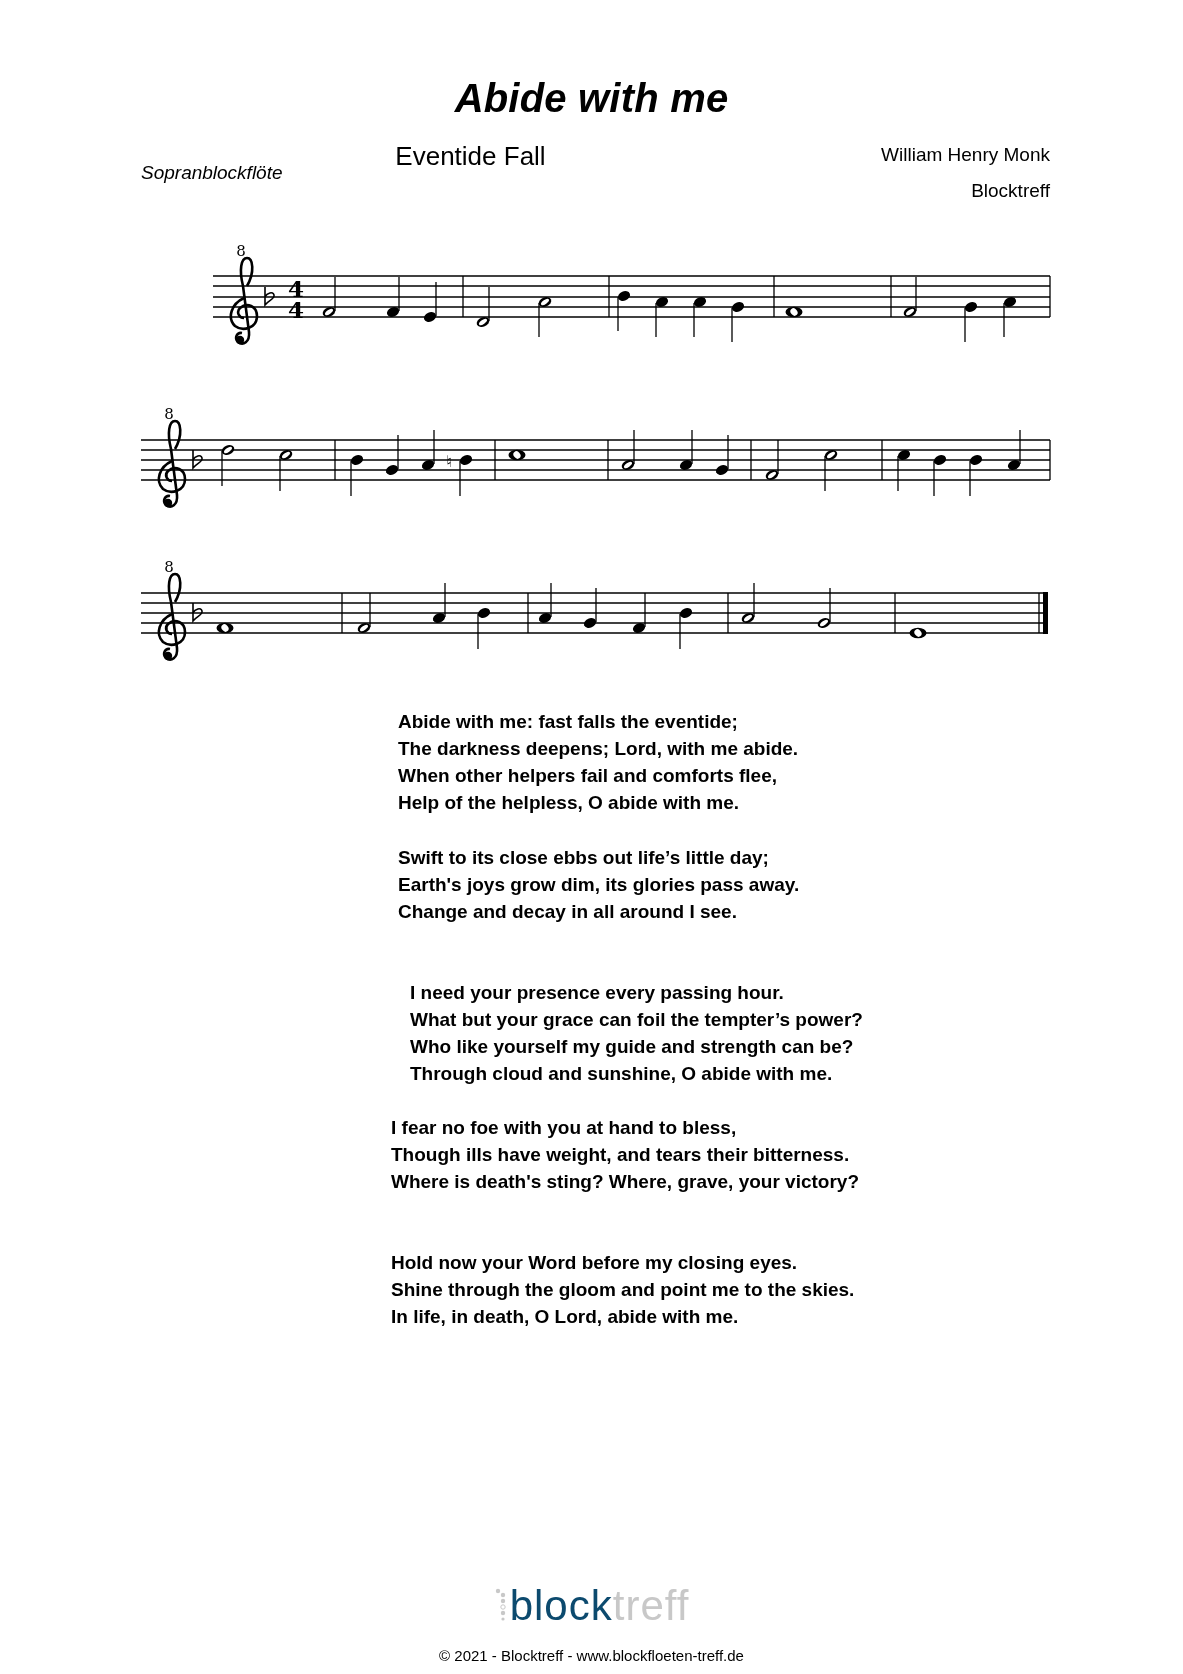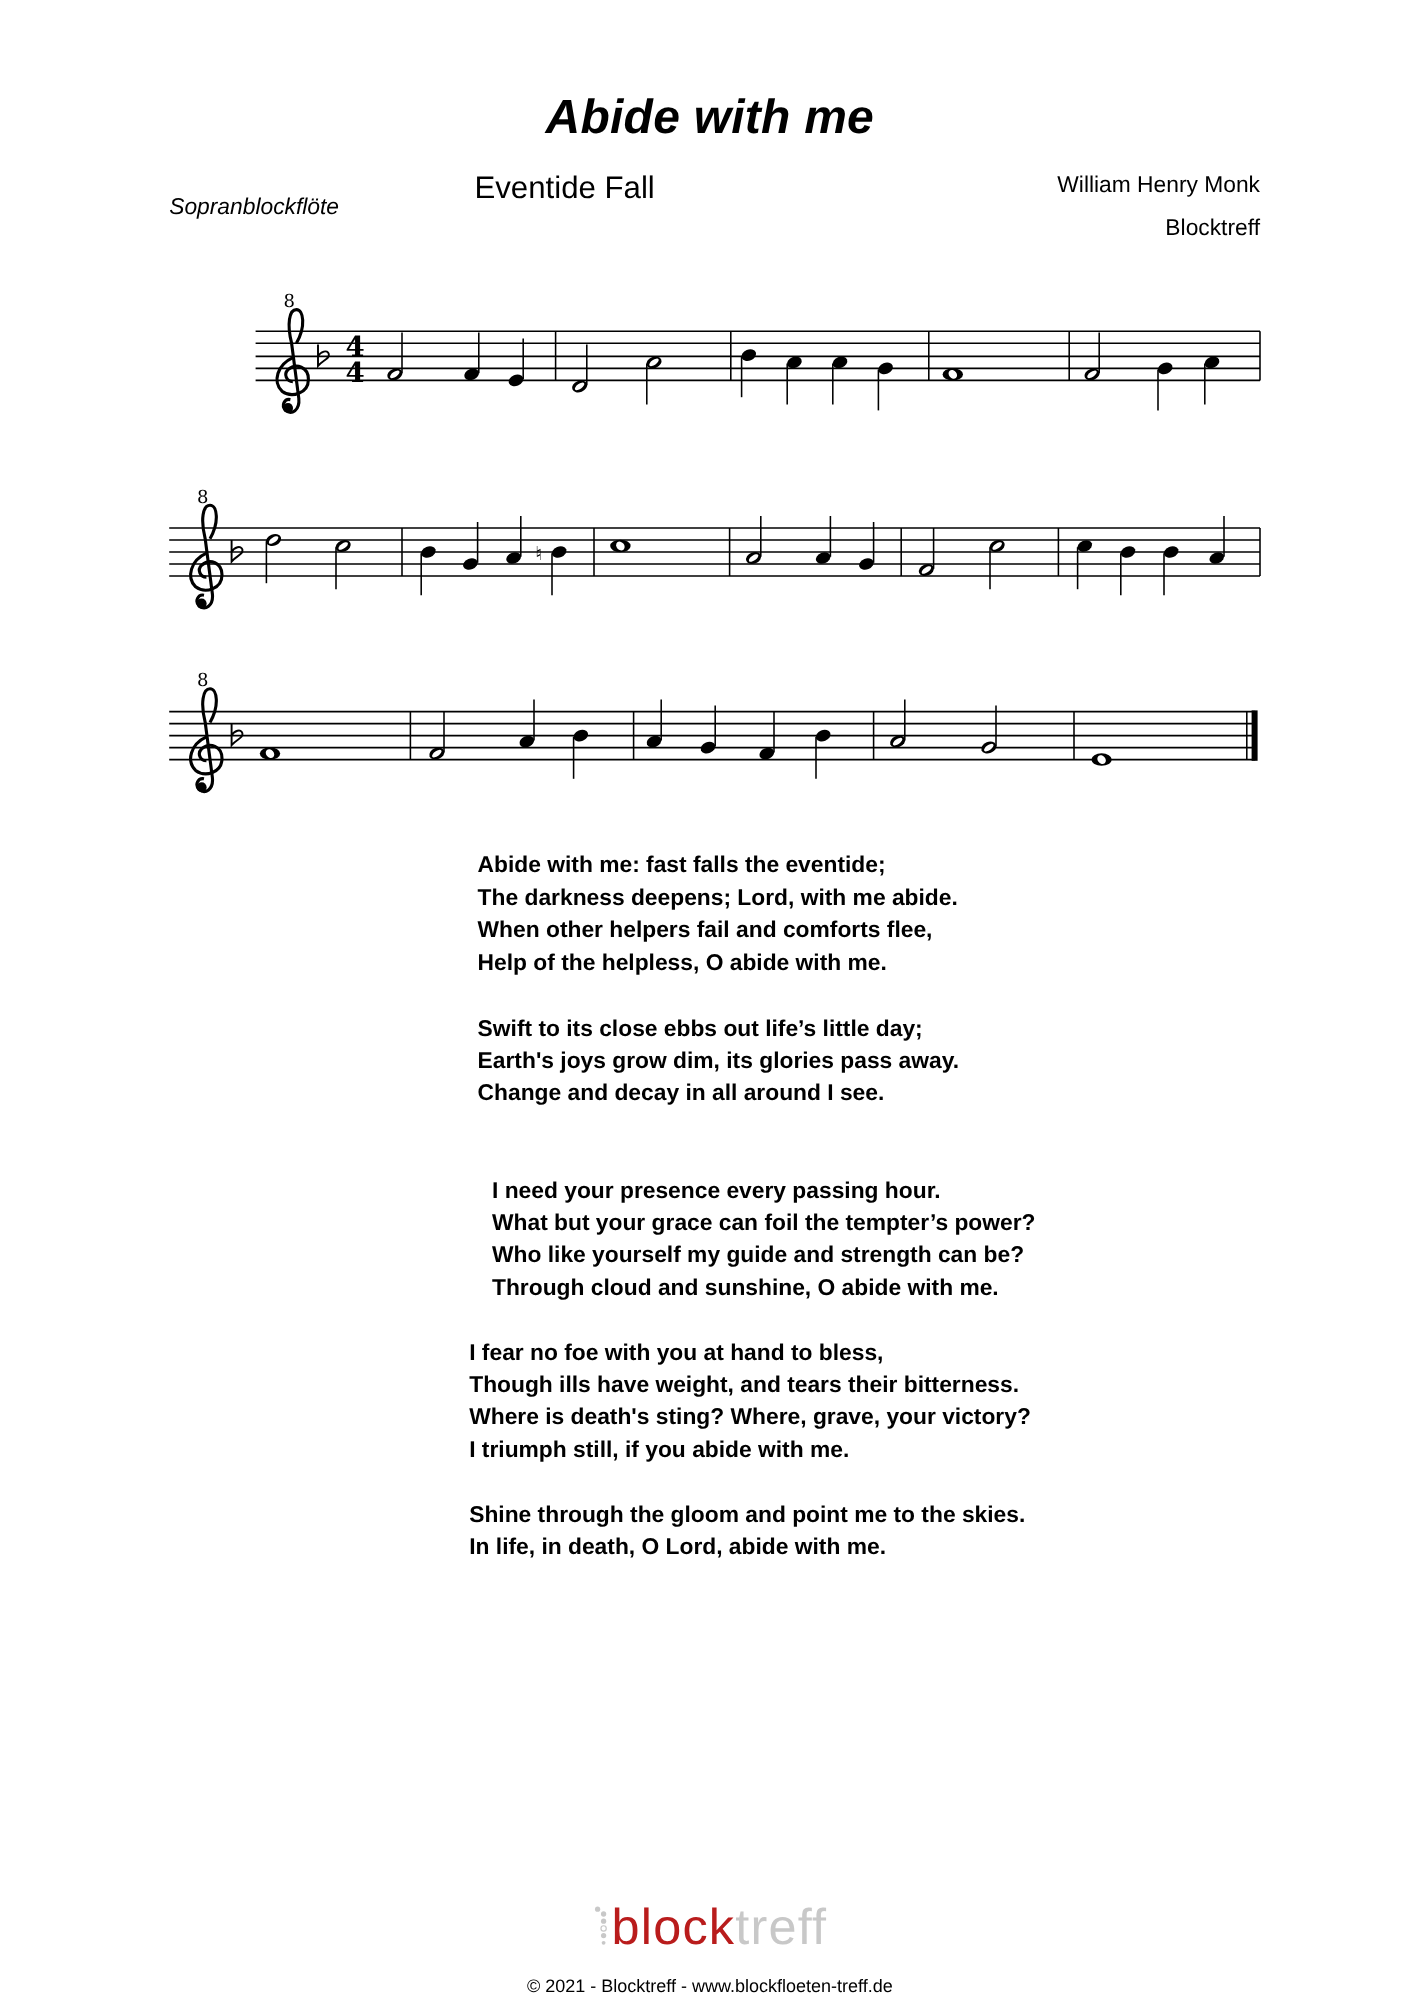--- a/index.html
+++ b/index.html
@@ -8,21 +8,21 @@
   .abs { position: absolute; }
   #title { left: 0; width: 1183px; top: 76px; text-align: center; font-size: 40px; font-weight: bold; letter-spacing: 0.2px; font-style: italic; }
   #instrument { left: 141px; top: 162px; font-size: 19px; font-style: italic; }
   #subtitle { left: 0; width: 941px; top: 141px; text-align: center; font-size: 26px; box-sizing: border-box; }
   #composer { right: 133px; top: 144px; font-size: 19px; text-align: right; }
   #arranger { right: 133px; top: 180px; font-size: 19px; text-align: right; }
   .staff { position: absolute; left: 0; top: 0; }
   .verse { position: absolute; font-size: 19px; line-height: 27px; font-weight: bold; }
   .verse div { white-space: nowrap; }
   #logo { left: 0; width: 1183px; top: 1582px; text-align: center; font-size: 42px; letter-spacing: 1px; }
-  #logo .orange { color: #b91c1c; }
+  #logo .orange { color: #0c4a6e; }
   #logo .gray { color: #c8c8c8; }
   #logo-dots { display: inline-block; width: 14px; height: 36px; vertical-align: -2px; margin-right: 2px; }
   #footer { left: 0; width: 1183px; top: 1647px; text-align: center; font-size: 15px; }
 </style>
 </head>
 <body>
 
 <div id="title" class="abs">Abide with me</div>
 <div id="instrument" class="abs">Sopranblockflöte</div>
 <div id="subtitle" class="abs">Eventide Fall</div>
@@ -221,23 +221,23 @@
 <div class="verse" style="left:398px; top:979px;margin-left:12px;">
   <div>I need your presence every passing hour.</div>
   <div>What but your grace can foil the tempter’s power?</div>
   <div>Who like yourself my guide and strength can be?</div>
   <div>Through cloud and sunshine, O abide with me.</div>
 </div>
 <div class="verse" style="left:391px; top:1114px;">
   <div>I fear no foe with you at hand to bless,</div>
   <div>Though ills have weight, and tears their bitterness.</div>
   <div>Where is death's sting? Where, grave, your victory?</div>
-  <div>I triumph still, if you abide with me.</div>
 </div>
 <div class="verse" style="left:391px; top:1249px;">
+  <div>Hold now your Word before my closing eyes.</div>
   <div>Shine through the gloom and point me to the skies.</div>
   <div>In life, in death, O Lord, abide with me.</div>
 </div>
 
 <div id="logo" class="abs">
   <svg id="logo-dots" viewBox="0 0 14 36" xmlns="http://www.w3.org/2000/svg">
     <circle cx="4" cy="5" r="2.2" fill="#c8c8c8"></circle>
     <circle cx="9" cy="9" r="2.2" fill="#c8c8c8"></circle>
     <circle cx="9" cy="15" r="2.2" fill="#c8c8c8"></circle>
     <circle cx="9" cy="21" r="2.2" fill="none" stroke="#c8c8c8" stroke-width="1"></circle>

